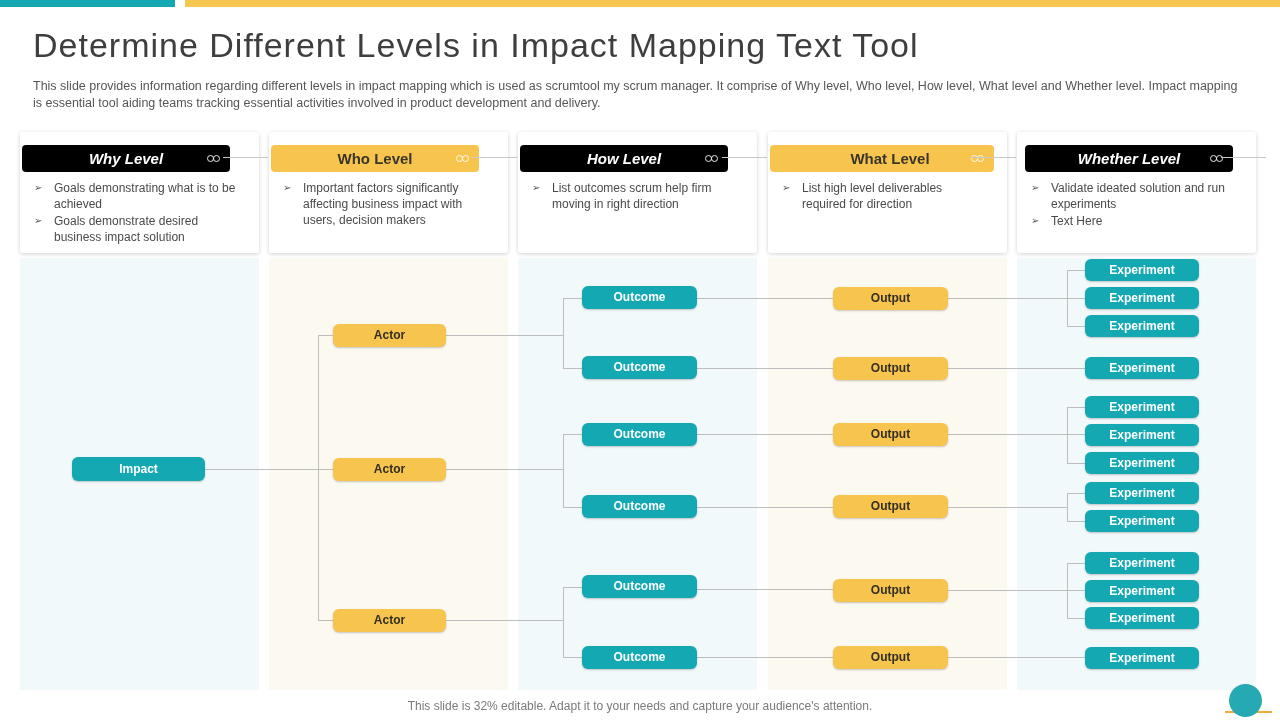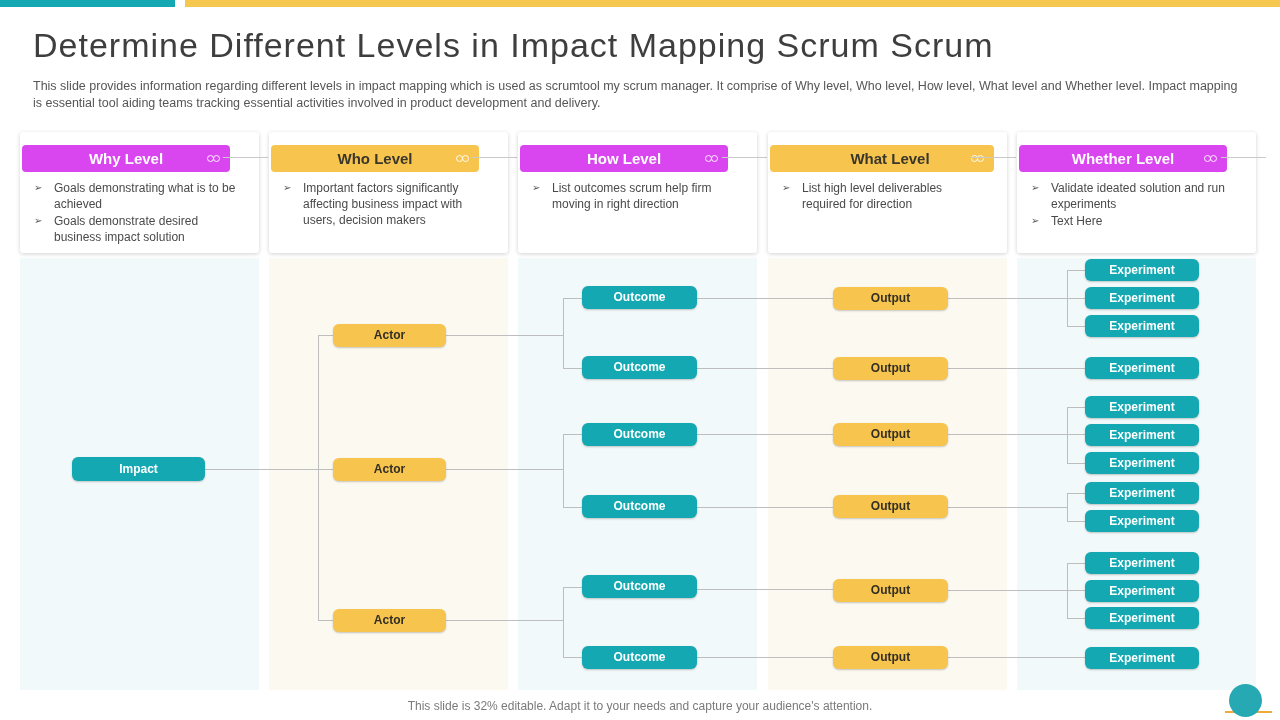--- a/index.html
+++ b/index.html
@@ -13,21 +13,21 @@
   .title{left:33px;top:26px;font-size:34px;color:#3E3E3E;letter-spacing:1px;font-weight:400;}
   .subtitle{left:33px;top:78px;width:1215px;font-size:12.5px;line-height:17px;color:#565656;}
   
   .card{top:132px;height:121px;width:239px;background:#ffffff;border-radius:3px;
         box-shadow:0 1px 4px rgba(0,0,0,0.18);}
   .tint{top:258px;height:432px;width:239px;}
   .tint.blue{background:#F2F9FA;}
   .tint.cream{background:#FCF9F1;}
   .bar{top:145px;width:208px;height:27px;border-radius:4px;text-align:center;
        font-size:15px;font-weight:bold;line-height:27px;}
-  .bar.teal{background:#d946ef;color:#ffffff;}
+  .bar.teal{background:#000000;color:#ffffff;font-style:italic;}
   .bar.yellow{background:#F7C44D;color:#3A362C;}
   .linkline{top:157px;width:45px;height:1px;background:#C9C9C9;}
   .link-icon{position:absolute;right:7px;top:10px;width:16px;height:7px;}
   .link-icon i{position:absolute;width:5px;height:5px;border:1px solid rgba(255,255,255,0.9);
                border-radius:50%;display:block;}
   .link-icon i:nth-child(1){left:0;}
   .link-icon i:nth-child(2){left:6px;}
   .bullets{margin:0;padding:0;list-style:none;font-size:12px;line-height:16px;color:#4A4A4A;width:205px;}
   .bullets li{position:relative;padding-left:22px;margin-bottom:1px;}
   .bullets li:before{content:"\27A2";position:absolute;left:2px;top:0;font-size:10px;color:#555;}
@@ -42,21 +42,21 @@
   .footer{left:0;top:699px;width:1280px;text-align:center;font-size:12px;color:#7A7A7A;}
   .decor-line{left:1225px;top:711px;width:47px;height:2px;background:#F0A93C;}
   .decor-circle{left:1229px;top:684px;width:33px;height:33px;border-radius:50%;background:#27A9B3;}
 </style>
 </head>
 <body>
 
 <div class="abs topbar-teal"></div>
 <div class="abs topbar-yellow"></div>
 
-<div class="abs title">Determine Different Levels in Impact Mapping Scrum Scrum</div>
+<div class="abs title">Determine Different Levels in Impact Mapping Text Tool</div>
 <div class="abs subtitle">This slide provides information regarding different levels in impact mapping which is used as scrumtool my scrum manager. It comprise of Why level, Who level, How level, What level and Whether level.  Impact mapping is essential tool aiding teams tracking essential activities involved in product development and delivery.</div>
 
 <div class="abs tint blue" style="left:20px;"></div>
 <div class="abs card" style="left:20px;">
   <div class="abs bar teal" style="left:2px;top:13px;">
     <span>Why Level</span>
     <span class="link-icon">
         <i></i>
         <i></i>
       </span>
@@ -108,21 +108,21 @@
       </span>
   </div>
   <ul class="abs bullets" style="left:12px;top:48px;">
     <li>List high level deliverables required for direction</li>
   </ul>
 </div>
 <div class="abs linkline" style="left:971px;"></div>
 
 <div class="abs tint blue" style="left:1017px;"></div>
 <div class="abs card" style="left:1017px;">
-  <div class="abs bar teal" style="left:2px;top:13px;">
+  <div class="abs bar teal" style="left:8px;top:13px;">
     <span>Whether Level</span>
     <span class="link-icon">
         <i></i>
         <i></i>
       </span>
   </div>
   <ul class="abs bullets" style="left:12px;top:48px;">
     <li>Validate ideated solution and run experiments</li>
     <li>Text Here</li>
   </ul>

